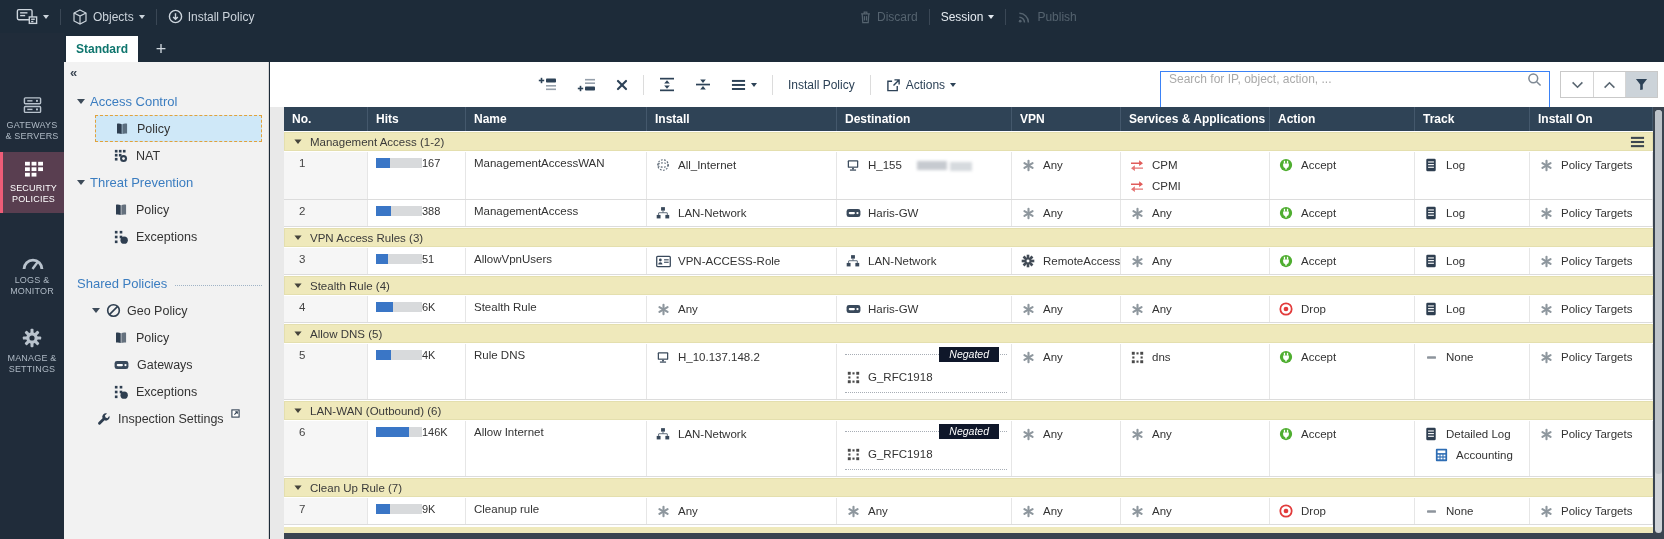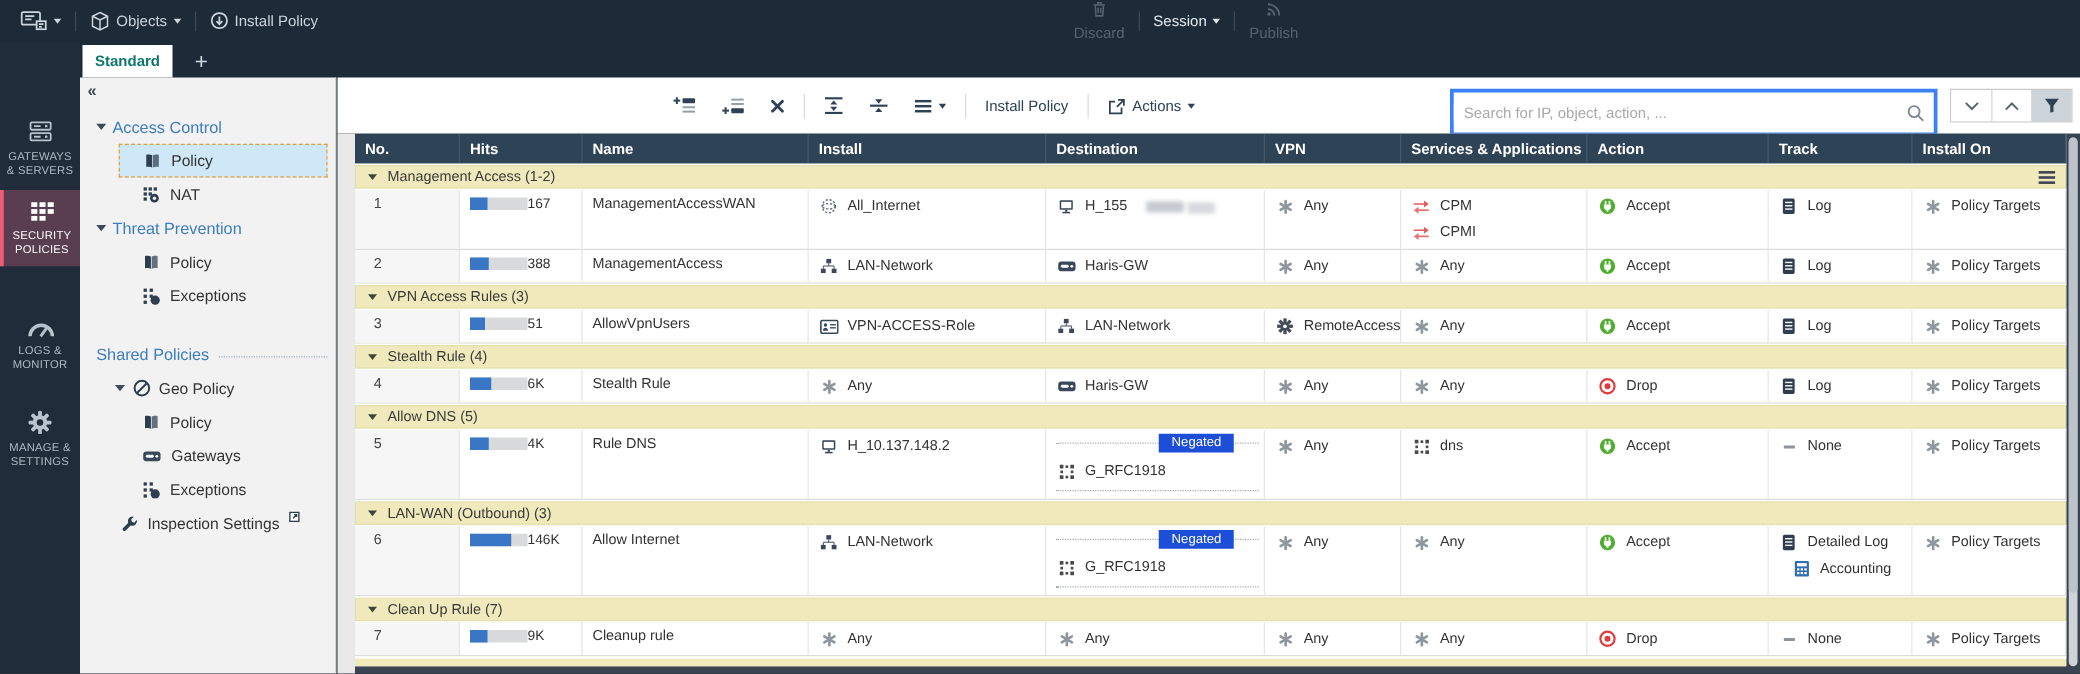--- a/index.html
+++ b/index.html
@@ -6,21 +6,21 @@
   body { font-family:"Liberation Sans", sans-serif; background:#10161d; }
   .app { position:relative; width:1664px; height:539px; background:#1d2b39; overflow:hidden;
          font-family:"Liberation Sans", sans-serif; }
 
   
   .topbar { position:absolute; left:0; top:0; right:0; height:33px; display:flex; align-items:center;
             color:#ccd4dc; font-size:12px; background:#1d2b39; }
   .tb-item { display:flex; align-items:center; gap:5px; padding:0 11px; height:100%; cursor:pointer;justify-content:center; }
   .tb-sep { width:1px; height:16px; background:#3a4755; }
   .tb-right { position:absolute; left:848px; top:0; height:100%; display:flex; align-items:center; }
-  .disabled { color:#55636f;flex-direction:column; }
+  .disabled { color:#55636f; }
   .caret { display:inline-block; width:0; height:0; border:3.5px solid transparent;
            border-top:4.5px solid currentColor; transform:translateY(2px); }
   .ic { display:inline-flex; align-items:center; justify-content:center; line-height:0; }
 
   
   .tabbar { position:absolute; left:64px; top:33px; right:0; height:29px; background:#1d2b39; }
   .tab { position:absolute; left:2px; top:3px; width:72px; height:26px; background:#fff; color:#0f766e;
          font-size:12px; font-weight:bold; display:flex; align-items:center; justify-content:center; cursor:pointer; }
   .tab-add { position:absolute; left:84px; top:3px; width:26px; height:26px; color:#cfd7de; font-size:18px;
              display:flex; align-items:center; justify-content:center; cursor:pointer; }
@@ -47,22 +47,22 @@
   .dots { flex:1; border-bottom:1px dotted #9fb3c6; margin-left:8px; transform:translateY(2px); }
   .tree-geo { display:flex; align-items:center; gap:6px; height:27px; padding-left:28px; cursor:pointer; }
   .tree-insp { display:flex; align-items:flex-start; gap:7px; height:27px; padding-left:33px; align-items:center; cursor:pointer; }
   .sup { transform:translateY(-5px); }
 
   
   .toolstrip { position:absolute; left:270px; top:62px; right:0; height:45px; background:#fff; }
   .ts-inner { position:absolute; left:260px; top:9px; height:27px; display:flex; align-items:center; gap:4px; color:#2d4257; }
   .ts-btn { display:flex; align-items:center; gap:5px; padding:0 8px; height:27px; cursor:pointer; font-size:12px; color:#2d4257; }
   .ts-sep { width:1px; height:20px; background:#dcdcdc; margin:0 3px; }
-  .search-wrap { position:absolute; left:630px; top:0; width:390px; height:38px; border:3px solid #3b82f6;
-                 display:flex; align-items:center; background:#fff; }
+  .search-wrap { position:absolute; left:630px; top:0; width:390px; height:38px; border:1px solid #3b82f6;
+                 display:flex; align-items:flex-start; background:#fff; }
   .search-wrap input { flex:1; border:none; outline:none; font-size:12px; color:#444; padding:0 8px;
                        font-family:"Liberation Sans", sans-serif; }
   .search-wrap input::placeholder { color:#a9a9a9; }
   .sw-icon { width:30px; display:flex; justify-content:center; cursor:pointer; }
   .fbtns { position:absolute; left:1030px; top:0; display:flex; height:27px; border:1px solid #c9c9c9; }
   .fbtn { width:32px; display:flex; align-items:center; justify-content:center; cursor:pointer; background:#fff; }
   .fbtn + .fbtn { border-left:1px solid #d5d5d5; }
   .fbtn.active { background:#ccd3d9; }
 
   
@@ -86,22 +86,22 @@
   .obj-line .ic { width:16px; justify-content:center; flex:none; }
   .indent { margin-left:10px; }
   .hits-flex { display:flex; align-items:center; }
   .hbar { width:46px; height:10px; background:#d8dadc; position:relative; flex:none; }
   .hfill { position:absolute; left:0; top:0; bottom:0; background:#3a76c6; }
   .hval { width:38px; font-size:11px; color:#333; }
   .neg-cell { padding-top:3px; padding-bottom:14px; }
   .neg-line { position:absolute; left:8px; right:4px; border-top:1px dotted #a7adb5; }
   .neg-line.top { top:10px; }
   .neg-line.bot { bottom:6px; }
-  .neg-badge { display:block; width:max-content; margin-left:auto; margin-right:18px; background:#1d4ed8; color:#fff;
-               font-size:10.5px; padding:1px 10px 2px; position:relative; z-index:1; }
+  .neg-badge { display:block; width:max-content; margin-left:auto; margin-right:6px; background:#0f172a; color:#fff;
+               font-style:italic; font-size:10.5px; padding:1px 10px 2px; position:relative; z-index:1; }
   .neg-cell .obj-line { margin-top:7px; }
   .redact { display:inline-flex; gap:3px; margin-left:8px; filter:blur(1.6px); }
   .redact i { display:block; height:9px; background:#c6cad0; }
   .redact i:last-child { background:#d6dade; transform:translateY(1px); }
   .part-strip { height:8px; background:#efe9bb; border-top:2px solid #fff; }
   .vscroll { position:absolute; right:2px; top:3px; bottom:6px; width:7px; background:#cfd3d8; border-radius:4px; }
   .vscroll .thumb { position:absolute; left:0; right:0; top:0; height:86%; background:#bdc3c9; border-radius:4px; }
 </style>
 </head>
 <body>
@@ -1122,21 +1122,21 @@
                     </g>
                   </svg>
                 </span>
                 <span>Policy Targets</span>
               </div>
             </div>
           </div>
         </div>
         <div class="section-row">
           <span class="tri"></span>
-          <span>LAN-WAN (Outbound) (3)</span>
+          <span>LAN-WAN (Outbound) (6)</span>
         </div>
         <div class="grid rule-row">
           <div class="cell cell-no">6</div>
           <div class="cell">
             <div class="hits-flex">
               <div class="hbar">
                 <div class="hfill" style="width: 72%;"></div>
               </div>
               <span class="hval">146K</span>
             </div>

